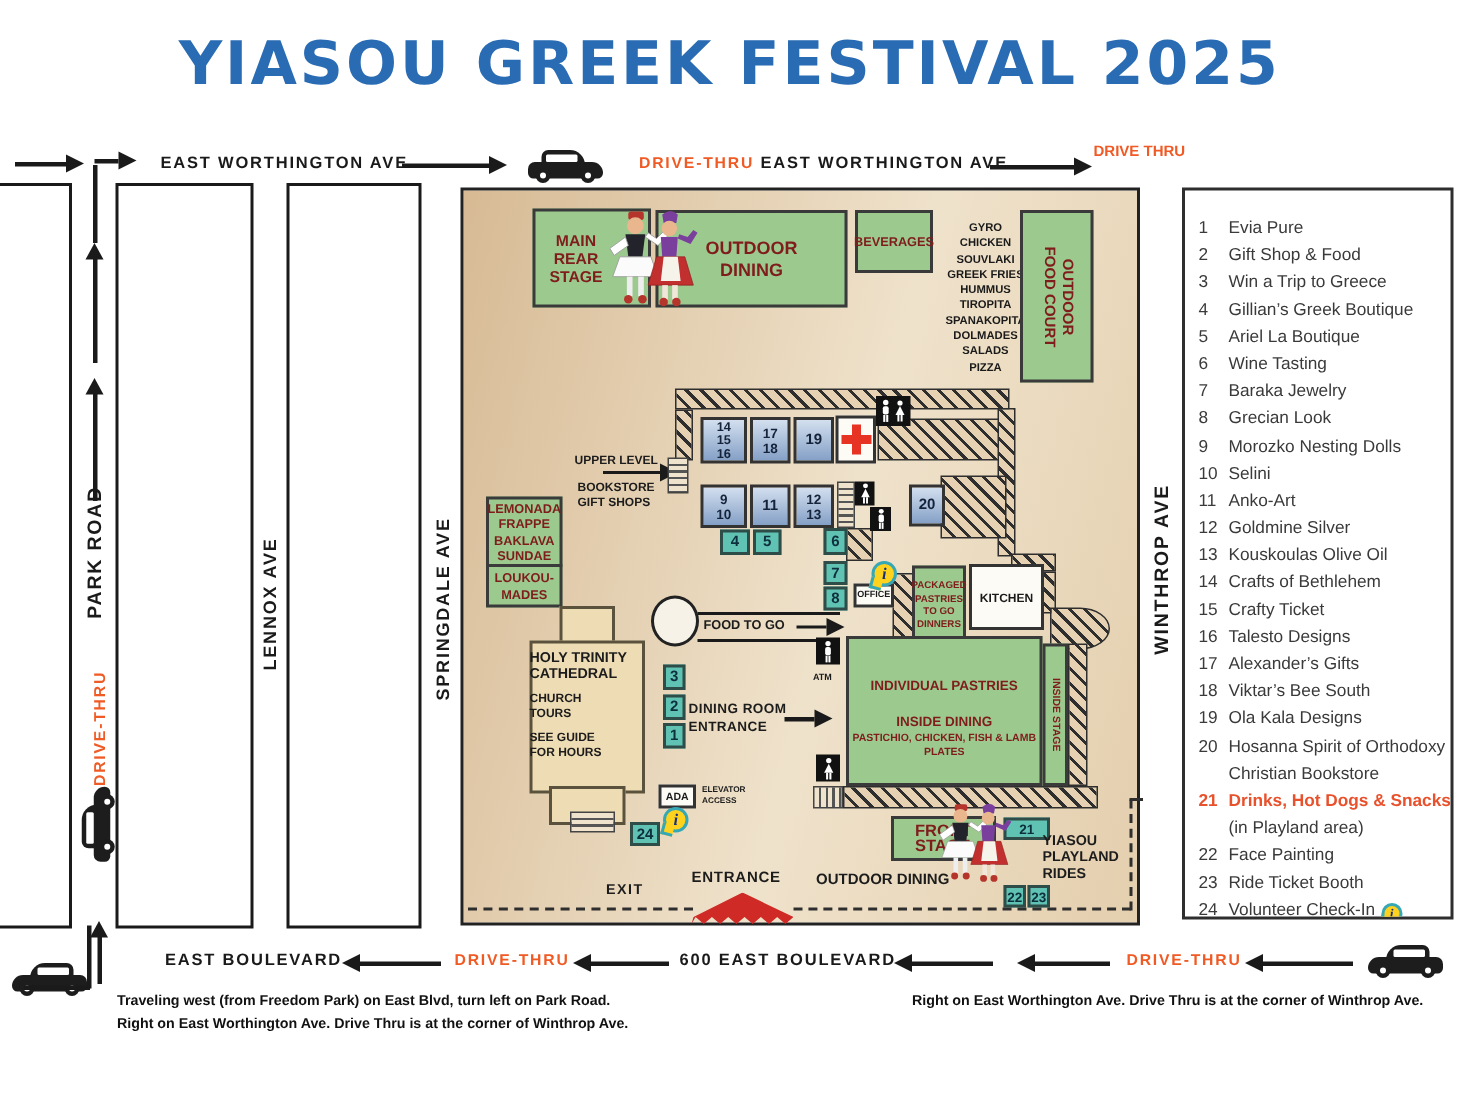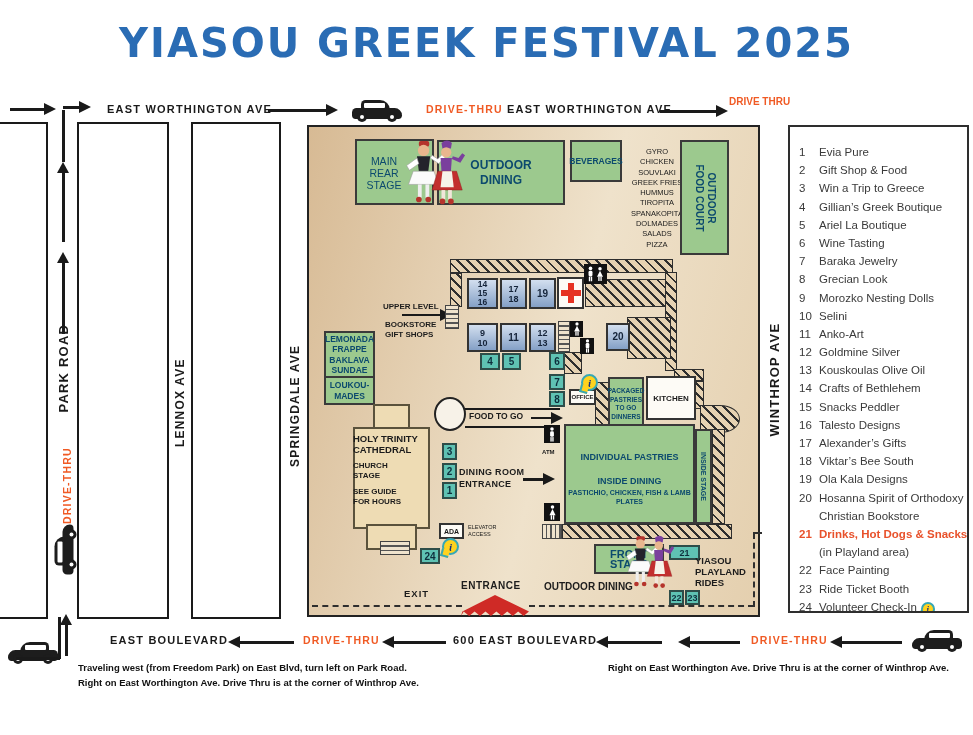--- a/index.html
+++ b/index.html
@@ -1,20 +1,20 @@
 <!DOCTYPE html>
 <html><head>
 <meta charset="utf-8">
 <style>
   *{margin:0;padding:0;box-sizing:border-box}
   html,body{background:#fff}
   body{font-family:"Liberation Sans",sans-serif;color:#1a1a1a}
   #canvas{position:relative;width:973px;height:735px;background:#fff;overflow:hidden}
   .abs{position:absolute}
-  .b{font-weight:normal}
+  .b{font-weight:bold}
   .ctr{display:flex;align-items:center;justify-content:center;text-align:center}
   .pre{white-space:pre-line}
   
   .title{left:0;right:0;top:20px;text-align:center;font-size:40px;font-weight:bold;color:#2a6cb4;letter-spacing:2px;font-family:"DejaVu Sans",sans-serif}
   
   .hline{position:absolute;height:2.5px;background:#1a1a1a}
   .vline{position:absolute;width:2.5px;background:#1a1a1a}
   .arr-r::after{content:"";position:absolute;right:-12px;top:50%;transform:translateY(-50%);border:6px solid transparent;border-right:0;border-left:12px solid #1a1a1a}
   .arr-l::before{content:"";position:absolute;left:-12px;top:50%;transform:translateY(-50%);border:6px solid transparent;border-left:0;border-right:12px solid #1a1a1a}
   .arr-u::before{content:"";position:absolute;top:-10px;left:50%;transform:translateX(-50%);border-left:6px solid transparent;border-right:6px solid transparent;border-bottom:11px solid #1a1a1a}
@@ -27,21 +27,21 @@
   .car .cbody{position:absolute;left:0;bottom:3px;width:100%;height:11px;background:#1d1d1d;border-radius:5px 8px 4px 4px}
   .car .cab{position:absolute;left:9px;bottom:12px;width:29px;height:10px;background:#1d1d1d;border-radius:5px 11px 0 0}
   .car .cab::after{content:"";position:absolute;left:3px;top:3px;width:21px;height:5px;background:#fff;border-radius:1px}
   .car .w1,.car .w2{position:absolute;bottom:0;width:10px;height:10px;background:#1d1d1d;border-radius:50%}
   .car .w1{left:5px}.car .w2{right:5px}
   .car .w1::after,.car .w2::after{content:"";position:absolute;inset:3px;background:#fff;border-radius:50%}
   .flip{transform:scaleX(-1)}
   .carup{transform:rotate(-90deg)}
   
   .map{position:absolute;left:307px;top:125px;width:453px;height:492px;border:2px solid #222;background:linear-gradient(105deg,#d7ba94 0%,#efe2cb 55%,#e4cfae 100%)}
-  .gbox{position:absolute;background:#9cc98e;border:2px solid #3a3a3a;color:#0c4a6e;font-weight:bold}
+  .gbox{position:absolute;background:#9cc98e;border:2px solid #3a3a3a;color:#7f1d1d;font-weight:bold}
   .bluebox{position:absolute;background:linear-gradient(180deg,#d3dfef,#84a0c6);border:2px solid #333;color:#15243a;font-weight:bold;display:flex;align-items:center;justify-content:center;text-align:center;white-space:pre-line;font-size:9px;line-height:10px}
   .teal{position:absolute;background:#5fc2b3;border:2px solid #2e4d49;color:#0e2f3d;font-weight:bold;display:flex;align-items:center;justify-content:center;font-size:10px}
   .white-box{position:absolute;background:#fdfbf6;border:2px solid #333;display:flex;align-items:center;justify-content:center;font-weight:bold;text-align:center}
   .hatch{position:absolute;border:1.5px solid #2e2e2e;background:repeating-linear-gradient(45deg,#e6d2b2 0 5px,#2e2e2e 5px 7px)}
   .stairs-h{position:absolute;border:1.5px solid #444;background:repeating-linear-gradient(180deg,#efe3cd 0 3px,#555 3px 4.5px)}
   .stairs-v{position:absolute;border:1.5px solid #444;background:repeating-linear-gradient(90deg,#efe3cd 0 3px,#555 3px 4.5px)}
   .wc{position:absolute;background:#111;display:flex;align-items:center;justify-content:center;gap:2px}
   .cath{position:absolute;background:#eedcb4;border:2px solid #5a523c}
   .maptext{position:absolute;font-weight:bold;color:#1c1c1c;white-space:pre-line}
   .dash-h{position:absolute;border-top:2.5px dashed #2e2e2e}
@@ -251,21 +251,21 @@
     <div class="hline arr-r" style="left:222px;top:290px;width:20px;height:2px"></div>
     <div class="circle" style="left:125px;top:270px;width:32px;height:34px"></div>
 
     <div class="cath" style="left:64px;top:277px;width:37px;height:28px"></div>
     <div class="cath" style="left:44px;top:300px;width:77px;height:102px"></div>
     <div class="cath" style="left:57px;top:397px;width:51px;height:26px"></div>
     <div class="stairs-h" style="left:71px;top:414px;width:30px;height:14px"></div>
     <div class="maptext" style="left:44px;top:306px;width:77px;font-size:9.5px;line-height:11px;z-index:3">HOLY TRINITY
 CATHEDRAL</div>
     <div class="maptext" style="left:44px;top:334px;width:77px;font-size:8px;line-height:9.5px;z-index:3">CHURCH
-STAGE</div>
+TOURS</div>
     <div class="maptext" style="left:44px;top:360px;width:77px;font-size:8px;line-height:9.5px;z-index:3">SEE GUIDE
 FOR HOURS</div>
 
     <div class="teal" style="left:133px;top:316px;width:15px;height:17px">3</div>
     <div class="teal" style="left:133px;top:336px;width:15px;height:17px">2</div>
     <div class="teal" style="left:133px;top:355px;width:15px;height:17px">1</div>
 
     <div class="maptext" style="left:150px;top:339px;width:70px;font-size:9px;line-height:12px;letter-spacing:.3px">DINING ROOM
 ENTRANCE</div>
     <div class="hline arr-r" style="left:214px;top:351px;width:20px;height:2.5px"></div>
@@ -400,21 +400,21 @@
         <div class="lg-row">
           <span class="lg-num">13</span>
           <span class="lg-label">Kouskoulas Olive Oil</span>
         </div>
         <div class="lg-row">
           <span class="lg-num">14</span>
           <span class="lg-label">Crafts of Bethlehem</span>
         </div>
         <div class="lg-row">
           <span class="lg-num">15</span>
-          <span class="lg-label">Snacks Peddler</span>
+          <span class="lg-label">Crafty Ticket</span>
         </div>
         <div class="lg-row">
           <span class="lg-num">16</span>
           <span class="lg-label">Talesto Designs</span>
         </div>
         <div class="lg-row">
           <span class="lg-num">17</span>
           <span class="lg-label">Alexander’s Gifts</span>
         </div>
         <div class="lg-row">

